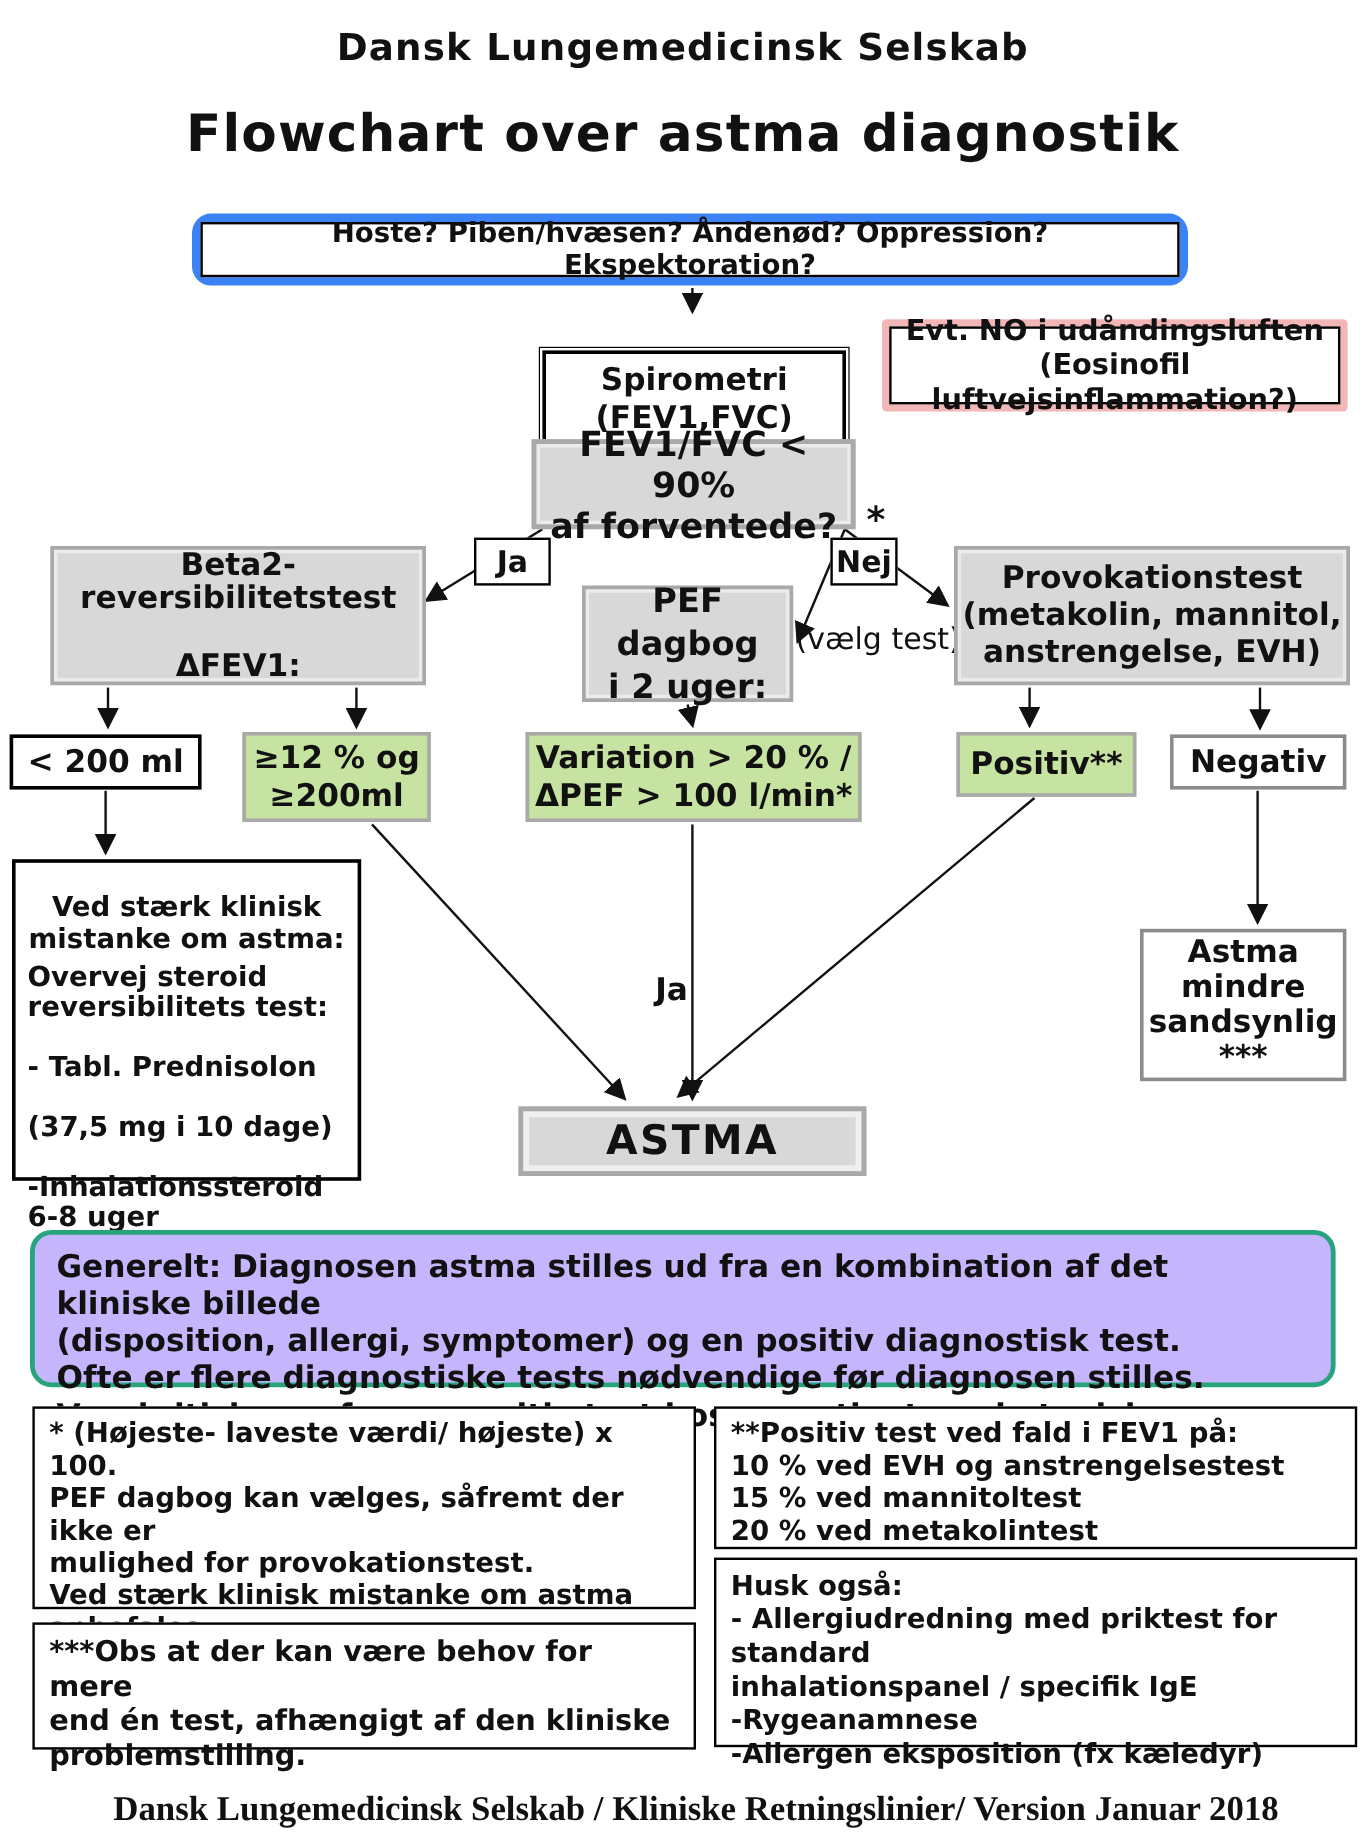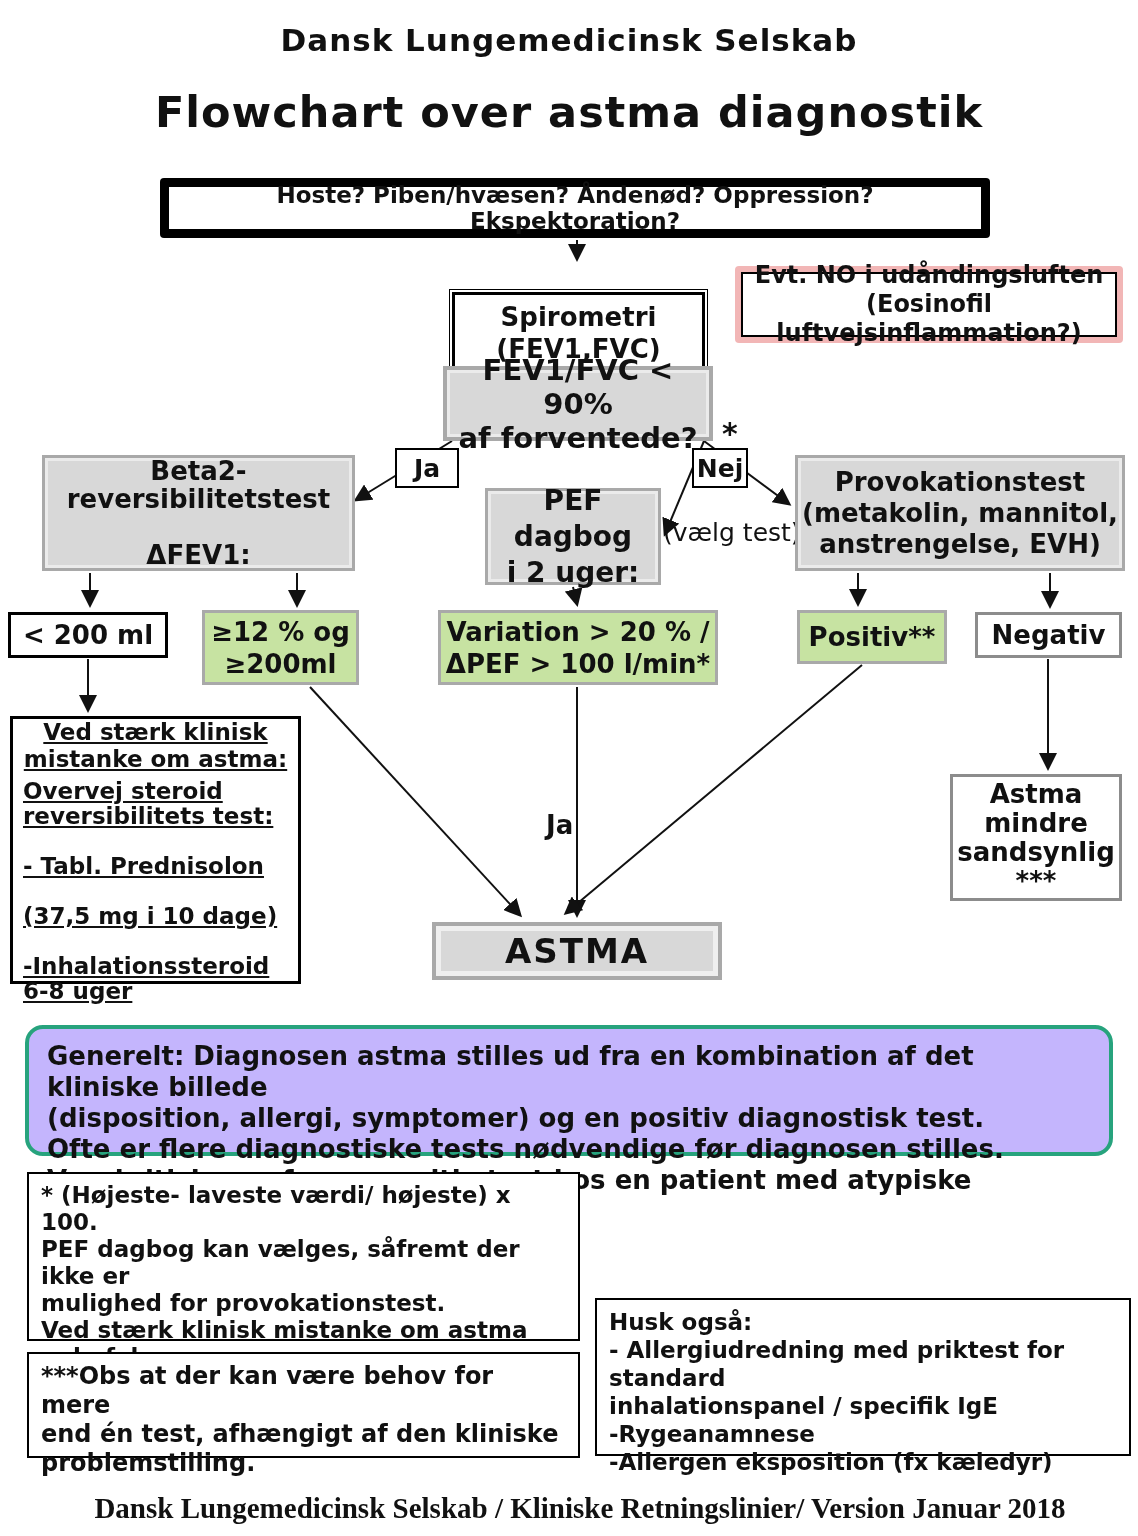--- a/index.html
+++ b/index.html
@@ -7,21 +7,21 @@
           font-family:"DejaVu Sans","Liberation Sans",sans-serif;color:#111;}
   .abs{position:absolute;box-sizing:border-box;}
   .ctr{display:flex;align-items:center;justify-content:center;text-align:center;}
   .pre{white-space:pre-line;}
   .b{font-weight:700;}
   .box-white{background:#fff;border:3px solid #000;}
   .box-thin{background:#fff;border:2px solid #000;}
   .box-gray{background:#d8d8d8;border:4px solid #a9a9a9;box-shadow:inset 0 0 0 3px #ebebeb;}
   .box-green{background:#c7e3a2;border:3px solid #a9a9a9;}
   .box-grayline{background:#fff;border:3px solid #8c8c8c;}
-  .frame-green{background:#000000;border-radius:4px;padding:7px;}
+  .frame-green{background:#3b82f6;border-radius:16px;padding:7px;}
   .frame-pink{background:#f2b6b6;border-radius:4px;padding:6px;}
   .frame-inner{width:100%;height:100%;background:#fff;border:2px solid #000;box-sizing:border-box;}
   .dbl{box-shadow:0 0 0 2px #fff,0 0 0 3px #000;}
   svg.arrows{position:absolute;left:0;top:0;z-index:1;pointer-events:none;}
   .lay{z-index:2;}
   .title1{font-size:31px;font-weight:700;letter-spacing:1px;}
   .title2{font-size:43px;font-weight:700;letter-spacing:1px;text-align:right;}
   .footer{font-family:"Liberation Serif","DejaVu Serif",serif;font-size:29px;font-weight:700;margin-left:11px;}
 </style>
 </head>
@@ -91,21 +91,21 @@
 anstrengelse, EVH)</div>
 
   <div class="abs lay ctr b box-white" style="left:8px;top:612px;width:160px;height:46px;font-size:26px;">&lt; 200 ml</div>
   <div class="abs lay ctr pre b box-green" style="left:202px;top:610px;width:157px;height:75px;font-size:26px;line-height:32px;">≥12 % og
 ≥200ml</div>
   <div class="abs lay ctr pre b box-green" style="left:438px;top:610px;width:280px;height:75px;font-size:26px;line-height:32px;">Variation &gt; 20 % /
 ΔPEF &gt; 100 l/min*</div>
   <div class="abs lay ctr b box-green" style="left:797px;top:610px;width:150px;height:54px;font-size:26px;">Positiv**</div>
   <div class="abs lay ctr b box-grayline" style="left:975px;top:612px;width:147px;height:46px;font-size:26px;">Negativ</div>
 
-  <div class="abs lay box-white" style="left:10px;top:716px;width:291px;height:268px;padding:0 10px;text-decoration:underline;">
+  <div class="abs lay box-white" style="left:10px;top:716px;width:291px;height:268px;padding:24px 10px;">
     <div class="ctr pre b" style="font-size:23px;line-height:27px;">Ved stærk klinisk
 mistanke om astma:</div>
     <div class="pre b" style="font-size:23px;line-height:25px;margin-top:6px;">Overvej steroid
 reversibilitets test:
 
  - Tabl. Prednisolon
 
 (37,5 mg i 10 dage)
 
 -Inhalationssteroid
@@ -128,20 +128,24 @@
 
   <div class="abs lay pre b box-thin" style="left:27px;top:1172px;width:553px;height:169px;font-size:23px;line-height:27px;padding:8px 12px;">* (Højeste- laveste værdi/ højeste) x 100.
 PEF dagbog kan vælges, såfremt der ikke er
 mulighed for provokationstest.
 Ved stærk klinisk mistanke om astma anbefales
 ved negativ PEF henvisning til speciallæge regi
 måling mhp. provokationstest</div>
   <div class="abs lay pre b box-thin" style="left:27px;top:1352px;width:553px;height:106px;font-size:24px;line-height:29px;padding:8px 12px;">***Obs at der kan være behov for mere
 end én test, afhængigt af den kliniske
 problemstilling.</div>
+  <div class="abs lay pre b box-thin" style="left:595px;top:1172px;width:536px;height:119px;font-size:23px;line-height:27px;padding:8px 12px;">**Positiv test ved fald i FEV1 på:
+10 % ved EVH og anstrengelsestest
+15 % ved mannitoltest
+20 % ved metakolintest</div>
   <div class="abs lay pre b box-thin" style="left:595px;top:1298px;width:536px;height:158px;font-size:23px;line-height:28px;padding:8px 12px;">Husk også:
 - Allergiudredning med priktest for standard
 inhalationspanel / specifik IgE
 -Rygeanamnese
 -Allergen eksposition (fx kæledyr)</div>
 
   <div class="abs lay ctr footer" style="left:0;top:1488px;width:1138px;height:40px;">Dansk Lungemedicinsk Selskab / Kliniske Retningslinier/ Version Januar 2018</div>
 
 </div>
 

